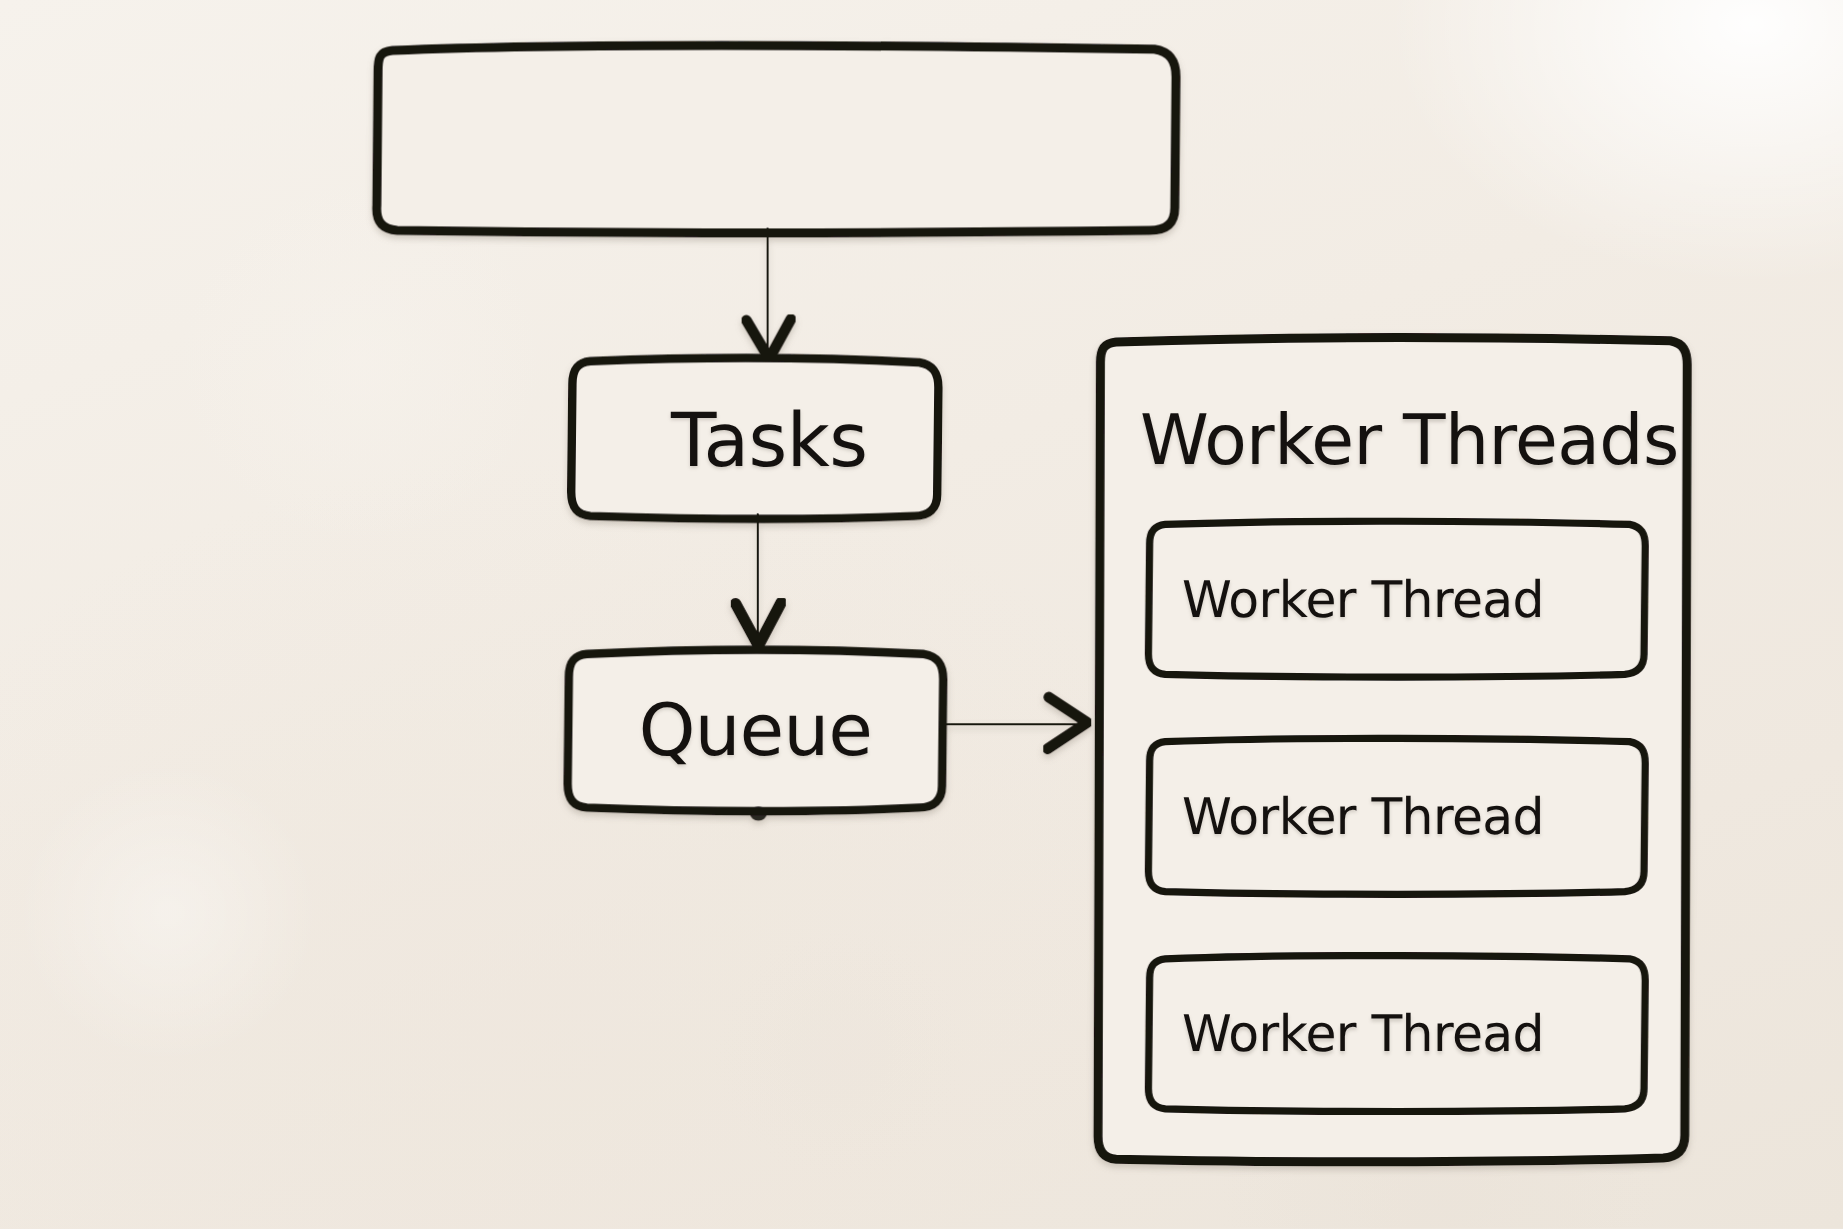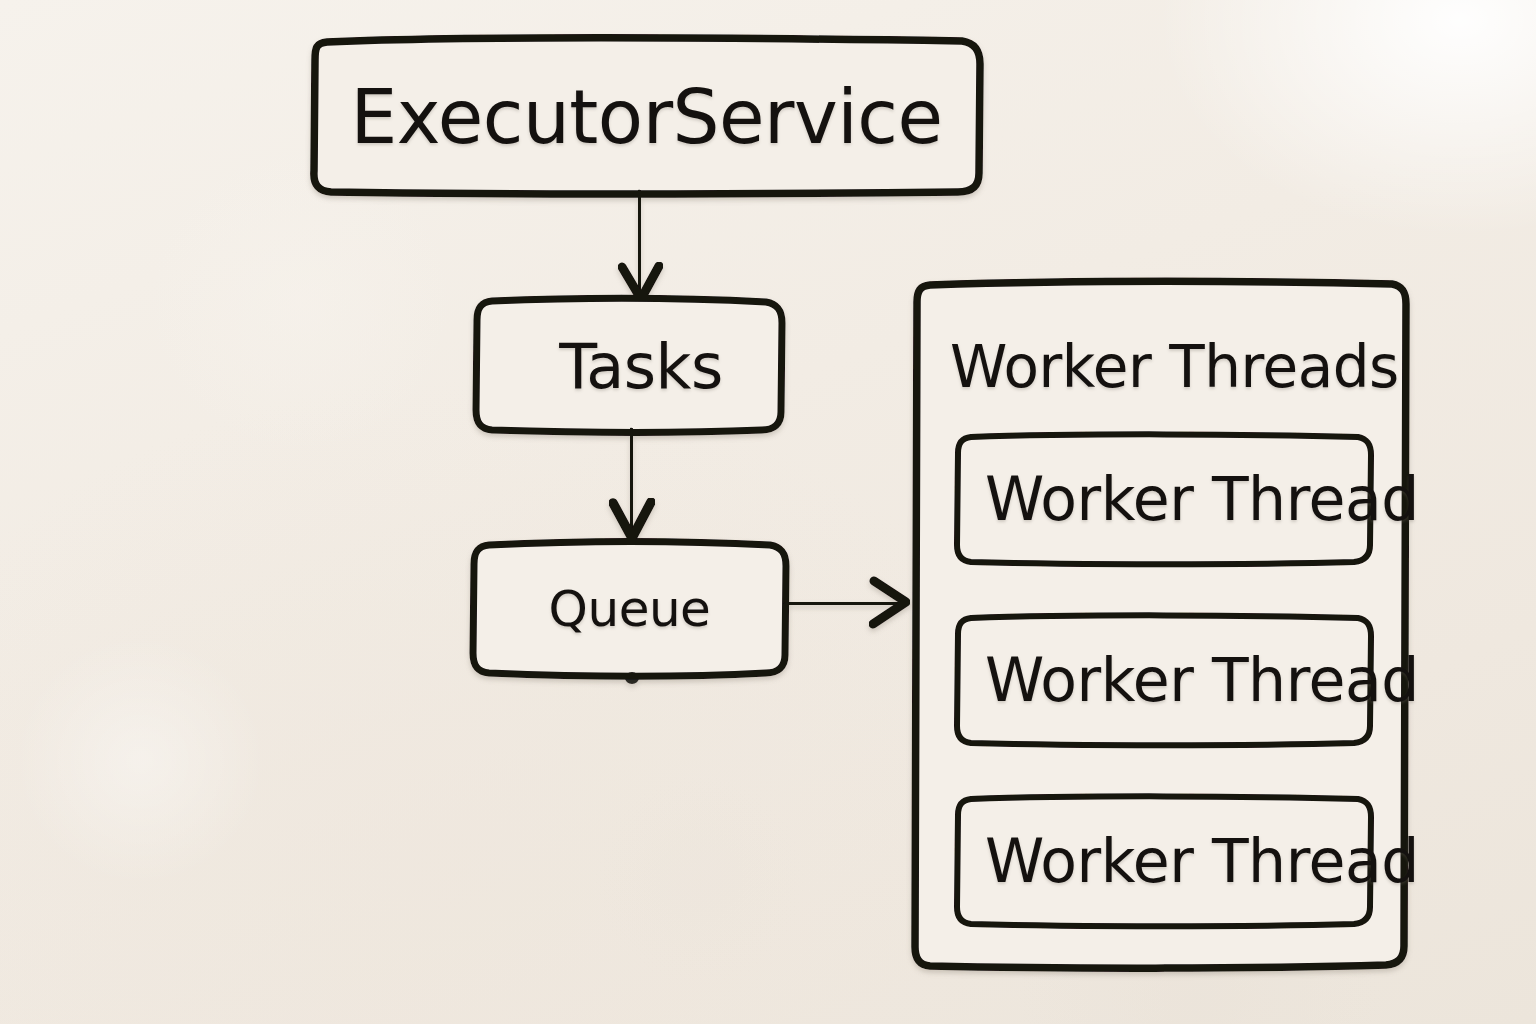--- a/index.html
+++ b/index.html
@@ -59,33 +59,33 @@
   #label-executor-service {
     left: 313px; top: 40px; width: 667px; height: 153px;
     font-size: 74px;
   }
   #label-tasks {
     left: 488px; top: 300px; width: 306px; height: 132px;
     font-size: 62px;
   }
   #label-queue {
     left: 473px; top: 543px; width: 313px; height: 132px;
-    font-size: 50px;
+    font-size: 60px;
   }
   #label-worker-threads-title {
     left: 950px; top: 326px; width: 450px; height: 82px;
     justify-content: flex-start;
     font-size: 58px;
   }
   .worker-thread-label {
     left: 957px; width: 415px; height: 128px;
     justify-content: flex-start;
     padding-left: 28px;
     box-sizing: border-box;
-    font-size: 60px;
+    font-size: 42px;
   }
   #label-worker-thread-0 { top: 435px; }
   #label-worker-thread-1 { top: 616px; }
   #label-worker-thread-2 { top: 797px; }
 </style>
 </head>
 <body>
 
 <div id="board">
 
@@ -198,21 +198,20 @@
                  C 1370 918, 1364 923, 1354 924
                  C 1250 927, 1080 927, 971 924
                  C 961 923, 957 917, 957 907
                  L 958 815
                  C 958 805, 962 800, 971 799 Z" fill="#f4efe8" stroke="#151210" stroke-width="6" stroke-linejoin="round" stroke-linecap="round" filter="url(#softblur)"></path>
       </g>
 
     </g>
   </svg>
 
-  <div class="node-label hand" id="label-executor-service">ExecutorService</div>
 
   <div class="node-label hand" id="label-tasks">Tasks</div>
 
   <div class="node-label hand" id="label-queue">Queue</div>
 
   <div class="node-label hand" id="label-worker-threads-title">Worker Threads</div>
 
   <div class="node-label hand worker-thread-label" id="label-worker-thread-0">Worker Thread</div>
 
   <div class="node-label hand worker-thread-label" id="label-worker-thread-1">Worker Thread</div>

